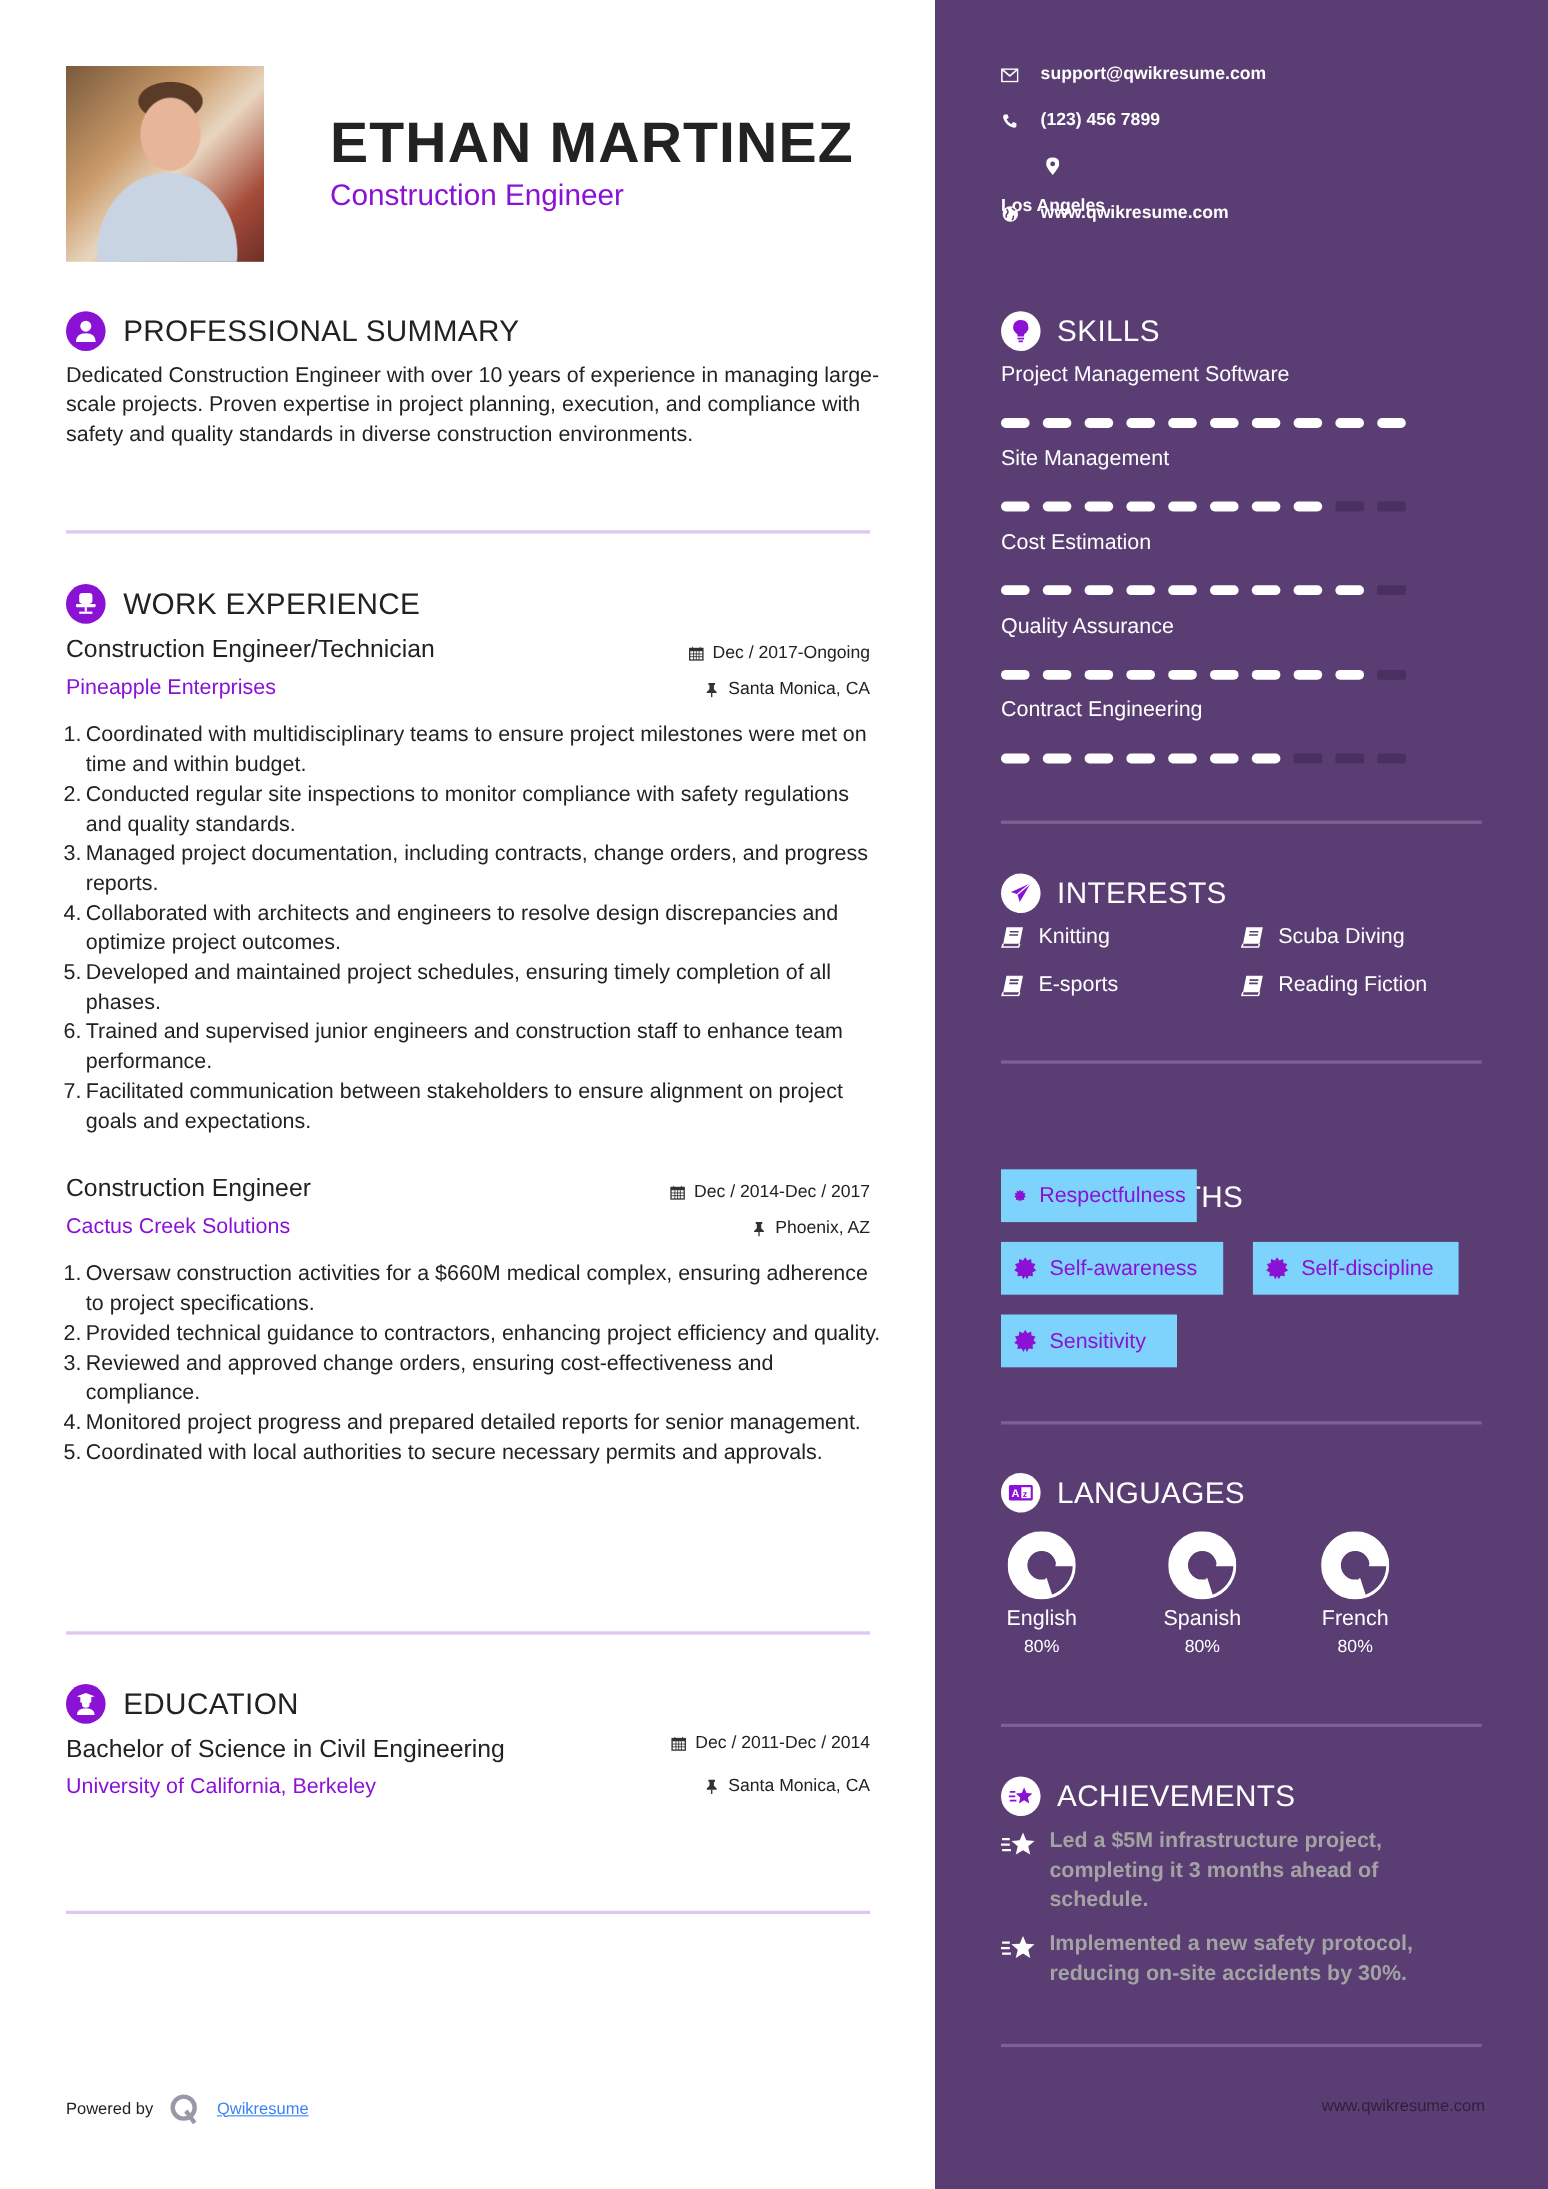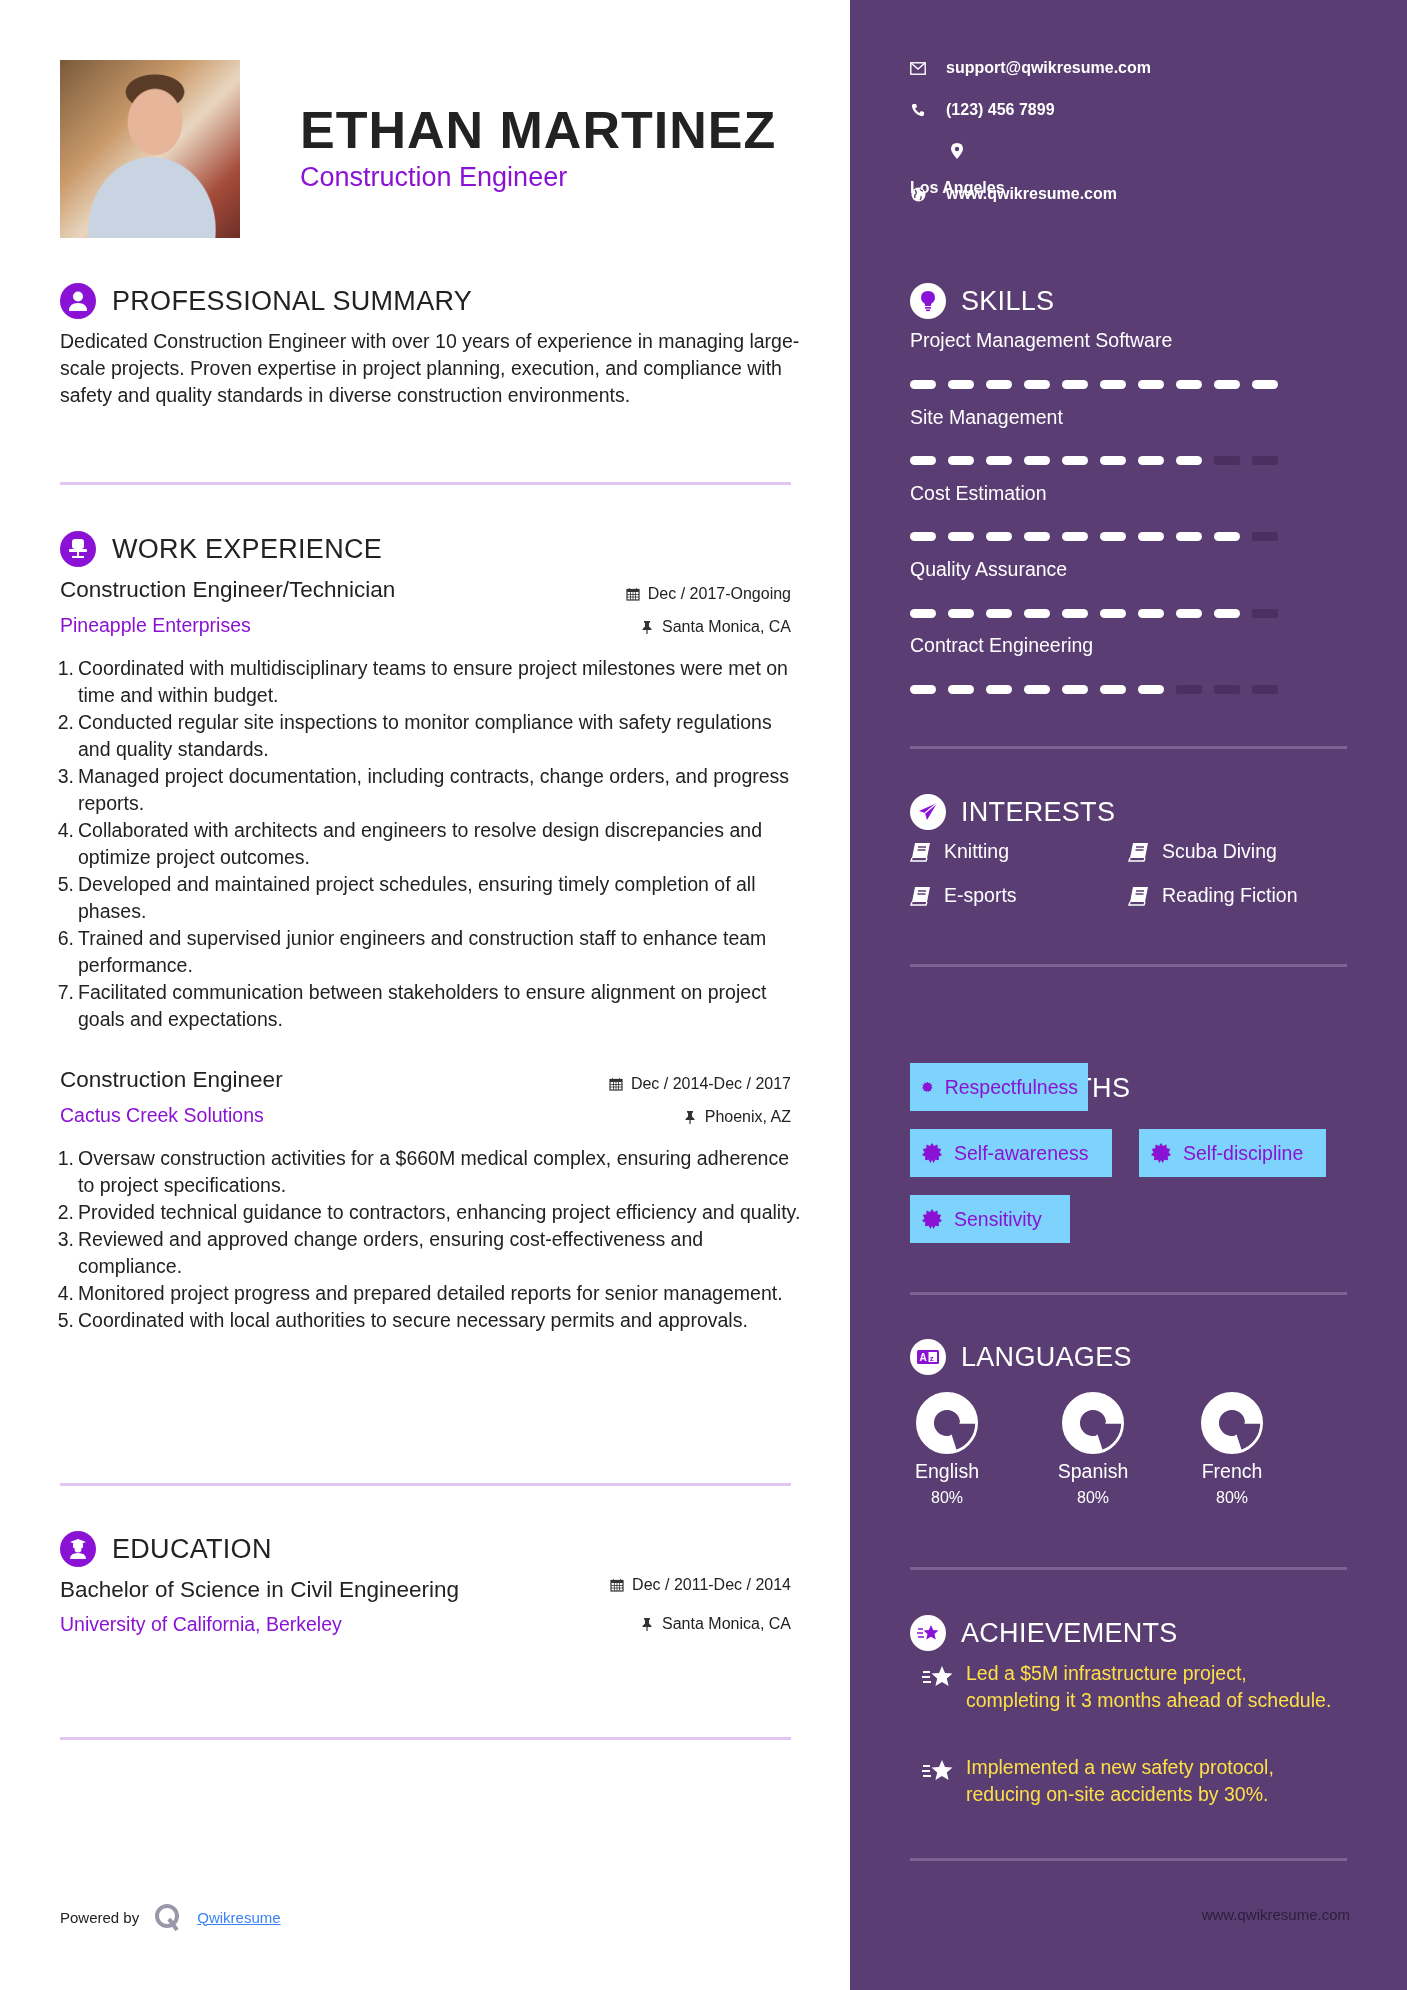--- a/index.html
+++ b/index.html
@@ -59,21 +59,21 @@
 
   .interest { position: absolute; display: flex; align-items: center; gap: 12px; font-size: 19.5px; color: #fff; }
 
   .tag { position: absolute; height: 48px; background: #7dd3fc; display: flex; align-items: center; gap: 12px; padding: 0 10px 0 12px; font-size: 19.5px; color: #8a12d4; }
 
   .lang { position: absolute; width: 110px; text-align: center; }
   .lang svg { display: block; margin: 0 auto; }
   .lang-name { font-size: 19.5px; color: #fff; margin-top: 6px; }
   .lang-pct { font-size: 16px; color: #fff; margin-top: 6px; }
 
-  .ach { position: absolute; left: 72px; width: 420px; display: flex; gap: 10px; font-size: 19.5px; line-height: 27px; color: #fde047; }
+  .ach { position: absolute; left: 60px; width: 420px; display: flex; gap: 10px; font-size: 19.5px; line-height: 27px; color: #a3a3a3; font-weight: bold; }
   .ach-icon { width: 34px; flex: 0 0 34px; padding-top: 4px; }
 
   .footer-right { position: absolute; right: 57px; top: 1906px; font-size: 15px; color: #2e1f3d; }
 </style>
 </head>
 <body>
 
 <div class="left">
 
   <div class="photo"></div>

